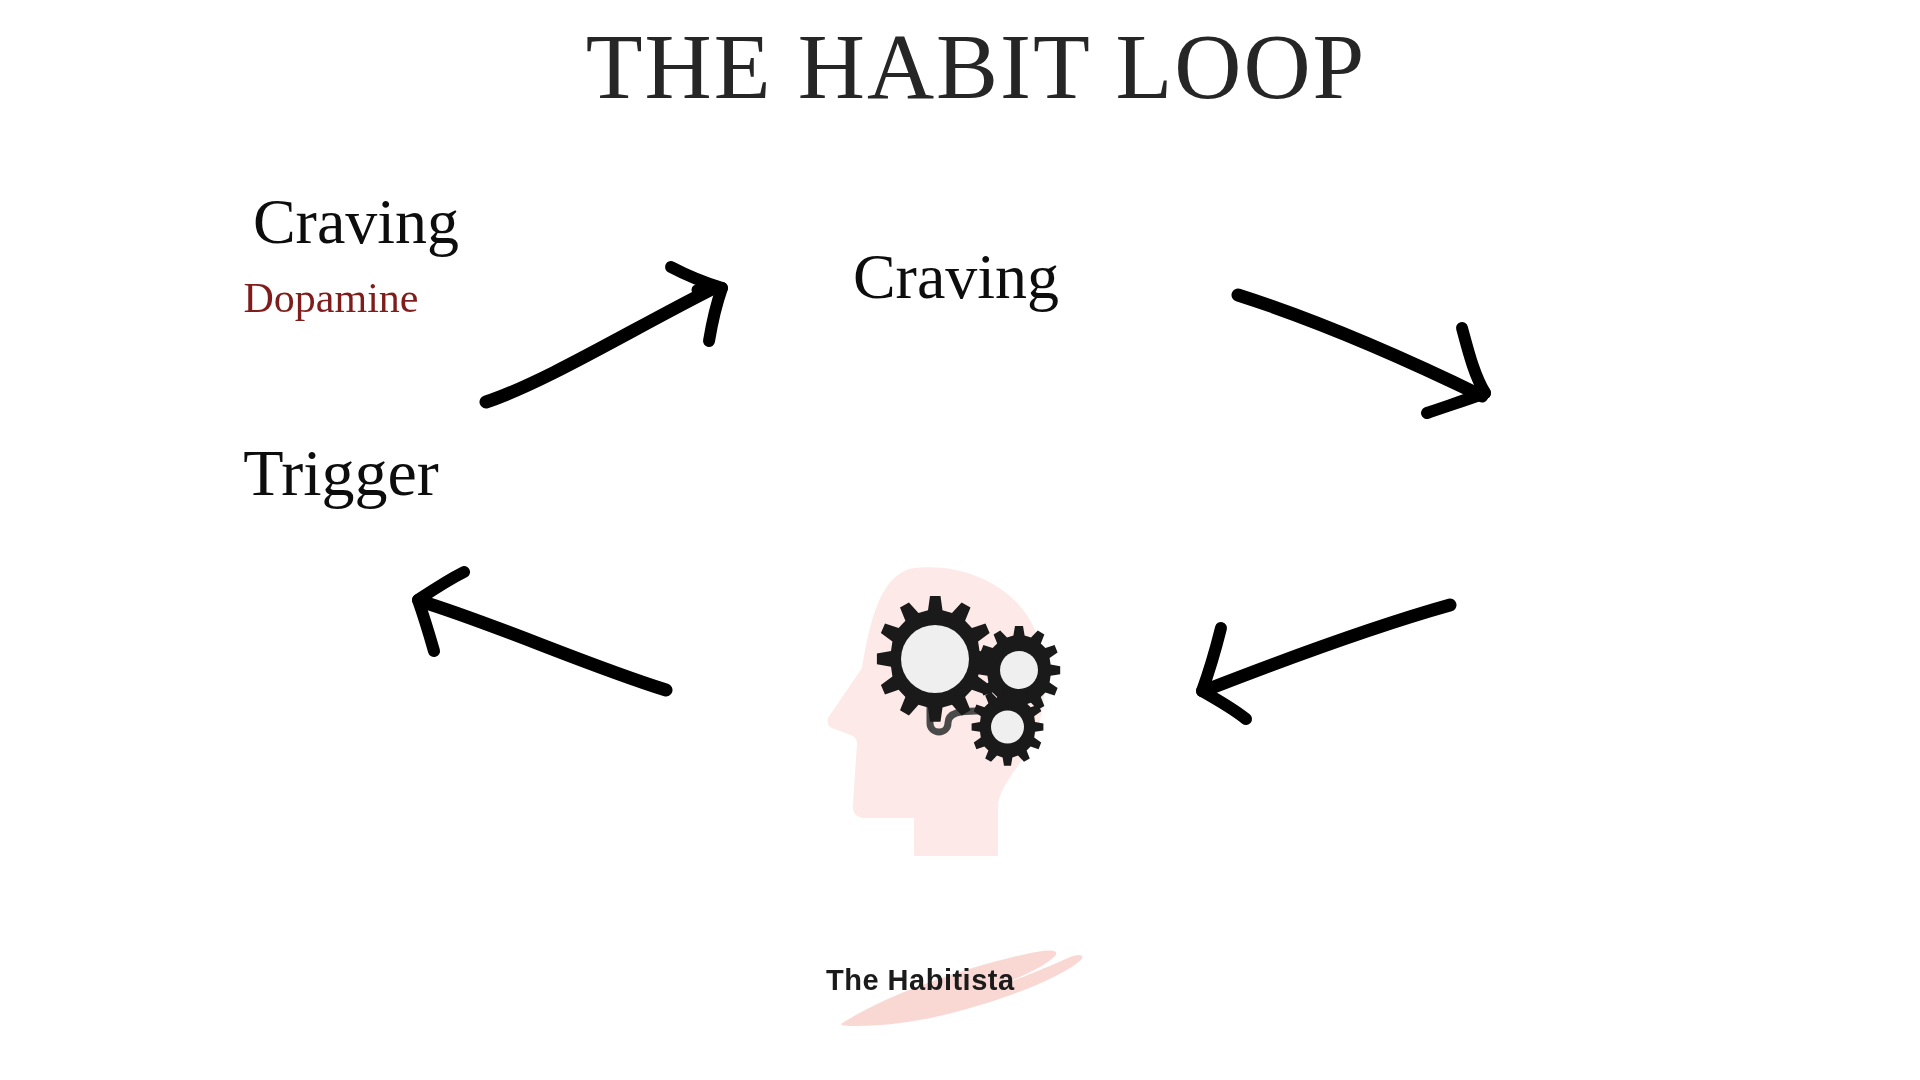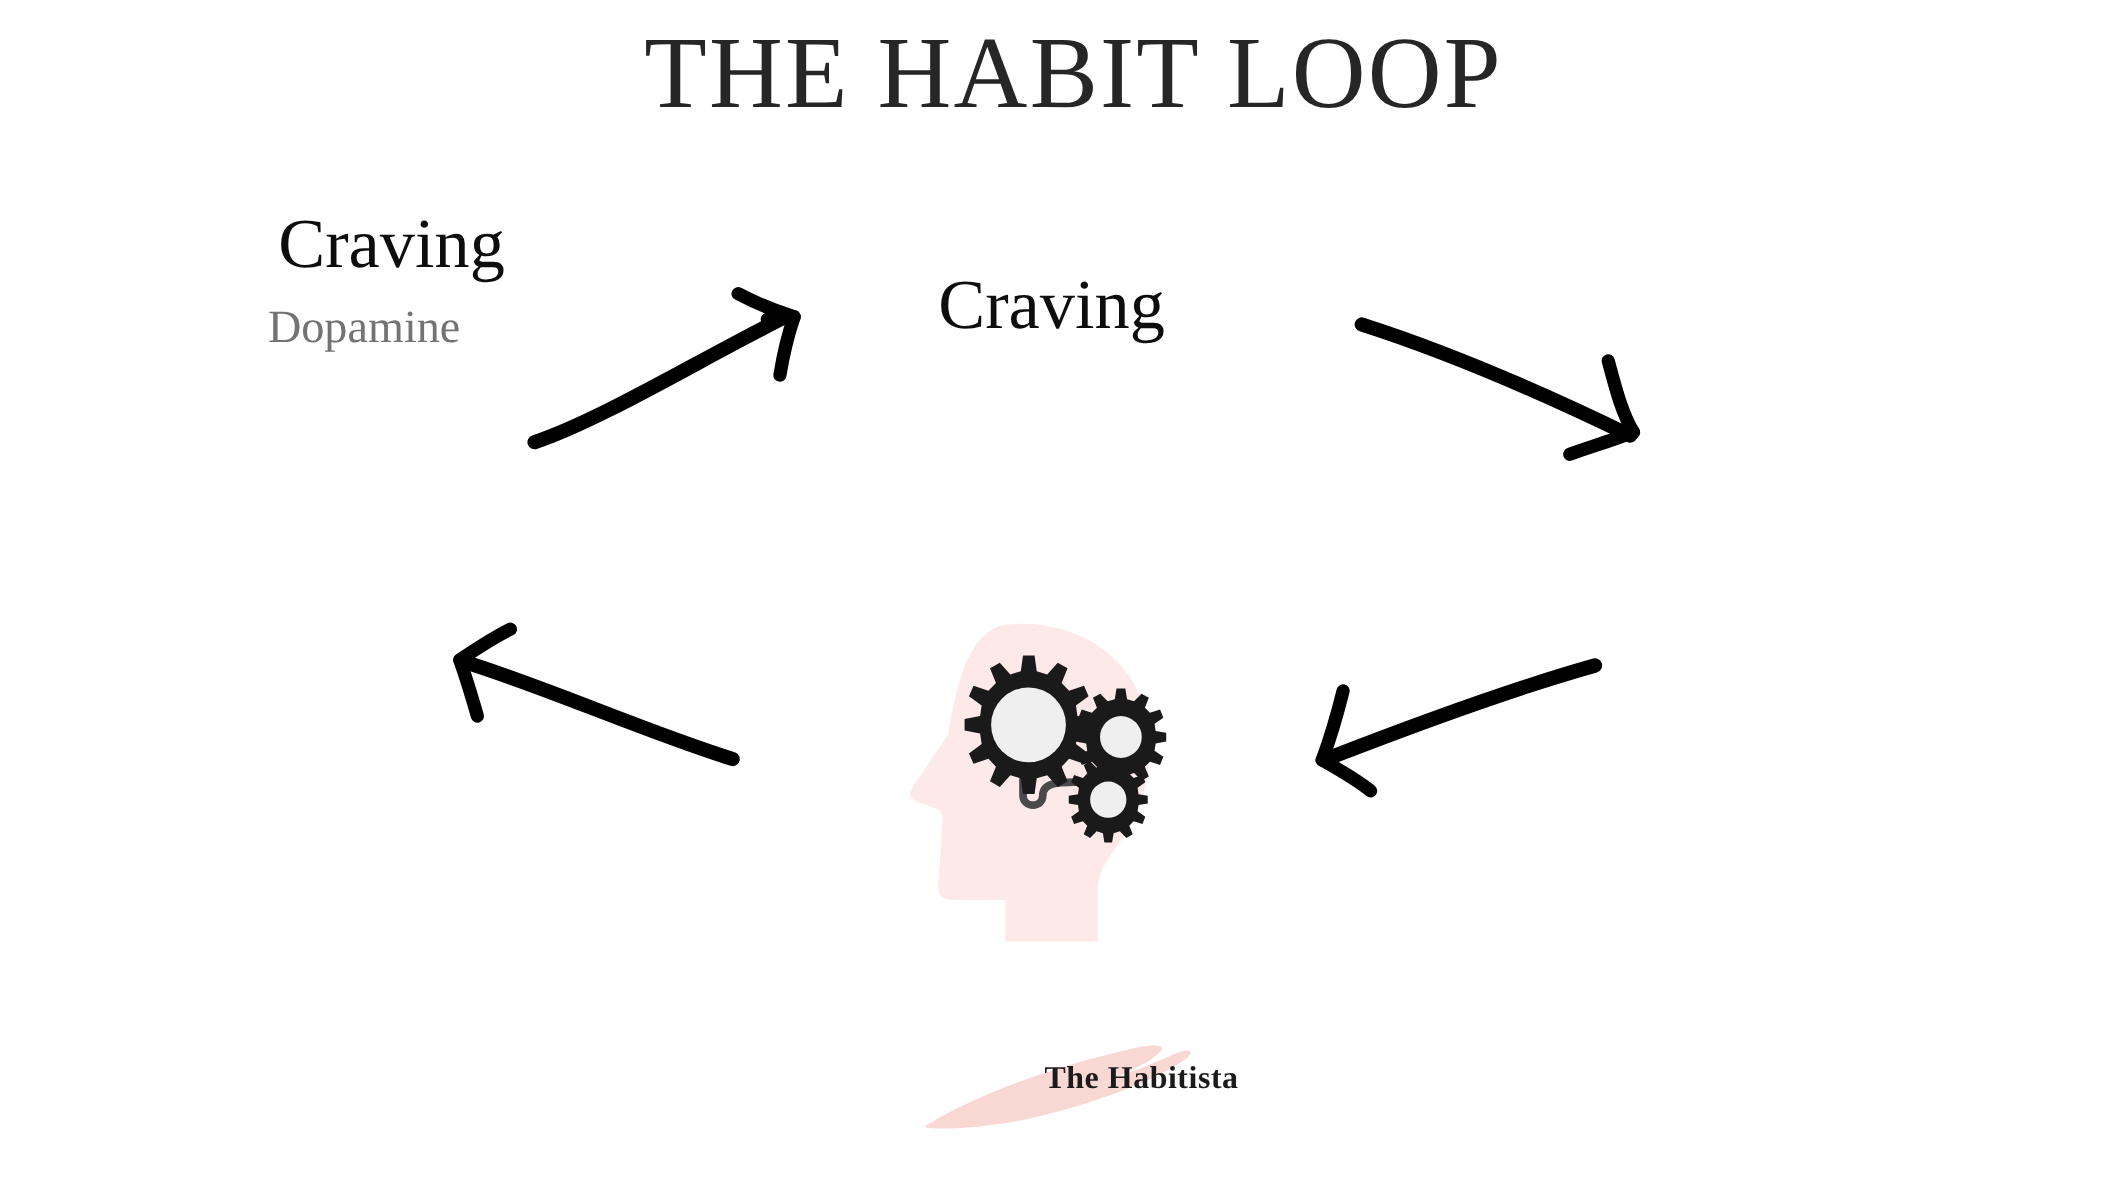--- a/index.html
+++ b/index.html
@@ -56,21 +56,21 @@
     transform: translateX(-50%);
     margin-left: 25px;
   }
   .node-craving-sub {
     position: absolute;
     left: 315px;
     top: 277px;
     transform: translateX(-50%);
     font-family: "Liberation Serif", "DejaVu Serif", serif;
     font-size: 42px;
-    color: #737373;
+    color: #7f1d1d;
     white-space: nowrap;
     line-height: 1;
   }
   .node-action {
     left: 940px;
     top: 245px;
     font-size: 64px;
     transform: translateX(-50%);
   }
   .node-trigger {
@@ -119,22 +119,22 @@
     left: 0;
     top: 0;
     width: 300px;
     height: 110px;
   }
   .logo-text {
     position: absolute;
     left: 0;
     top: 36px;
     width: 300px;
-    text-align: right;
-    font-family: Liberation Serif, serif;
+    text-align: left;
+    font-family: Liberation Sans, sans-serif;
     font-size: 29px;
     font-weight: 700;
     letter-spacing: 0.5px;
     color: #1b1b1b;
     white-space: nowrap;
     line-height: 1;
   }
 </style>
 </head>
 <body>
@@ -178,20 +178,21 @@
       <path d="M 402 600 C 408 617 414 637 418 651" fill="none" stroke="#000" stroke-width="12" stroke-linecap="round"></path>
     </g>
   </svg>
 
   <div class="node-label node-craving">Craving</div>
 
   <div class="node-craving-sub">Dopamine</div>
 
   <div class="node-label node-action">Craving</div>
 
+  <div class="node-label node-trigger">Trigger</div>
 
 
   <svg class="head-icon" viewBox="0 0 260 300">
 
     <path d="M 88 8
              C 140 2 196 28 212 78
              C 226 122 218 168 196 200
              C 182 220 172 232 172 248
              L 172 296
              L 88 296

